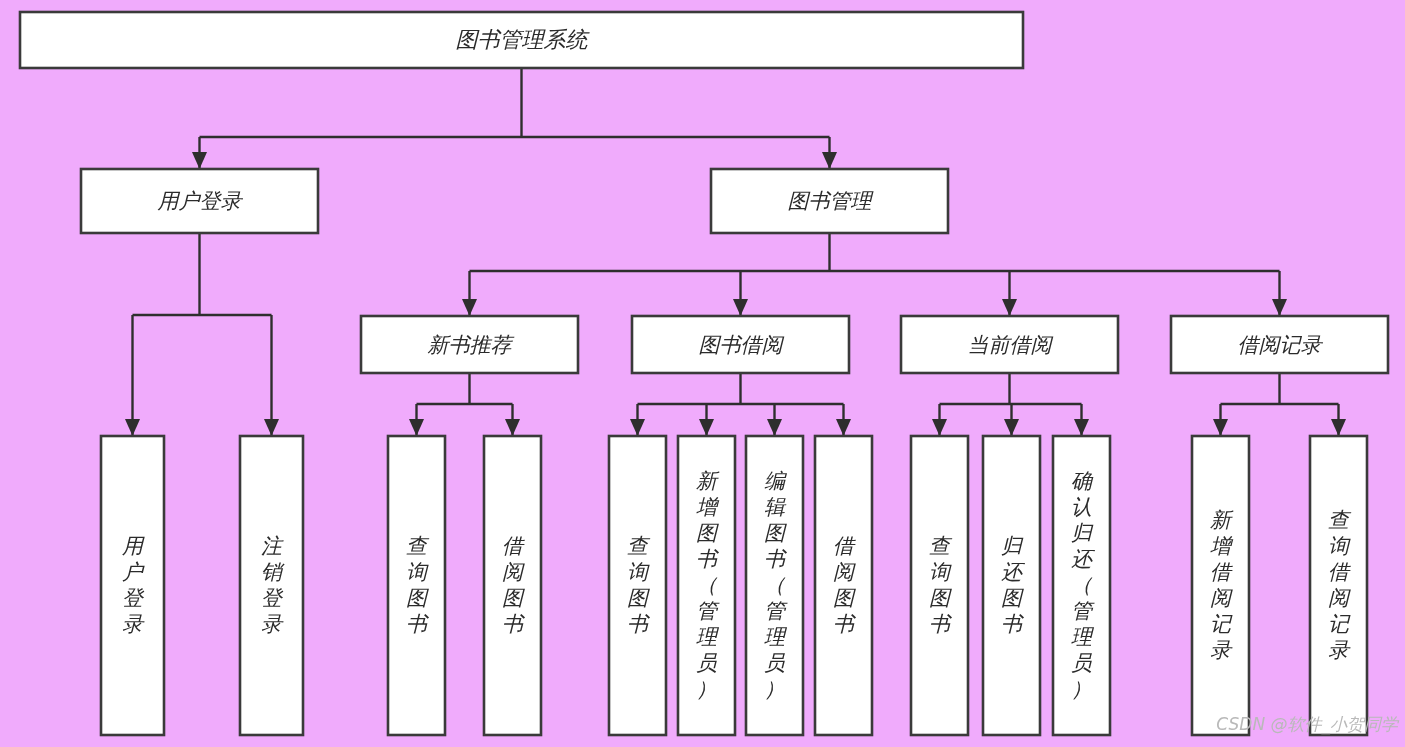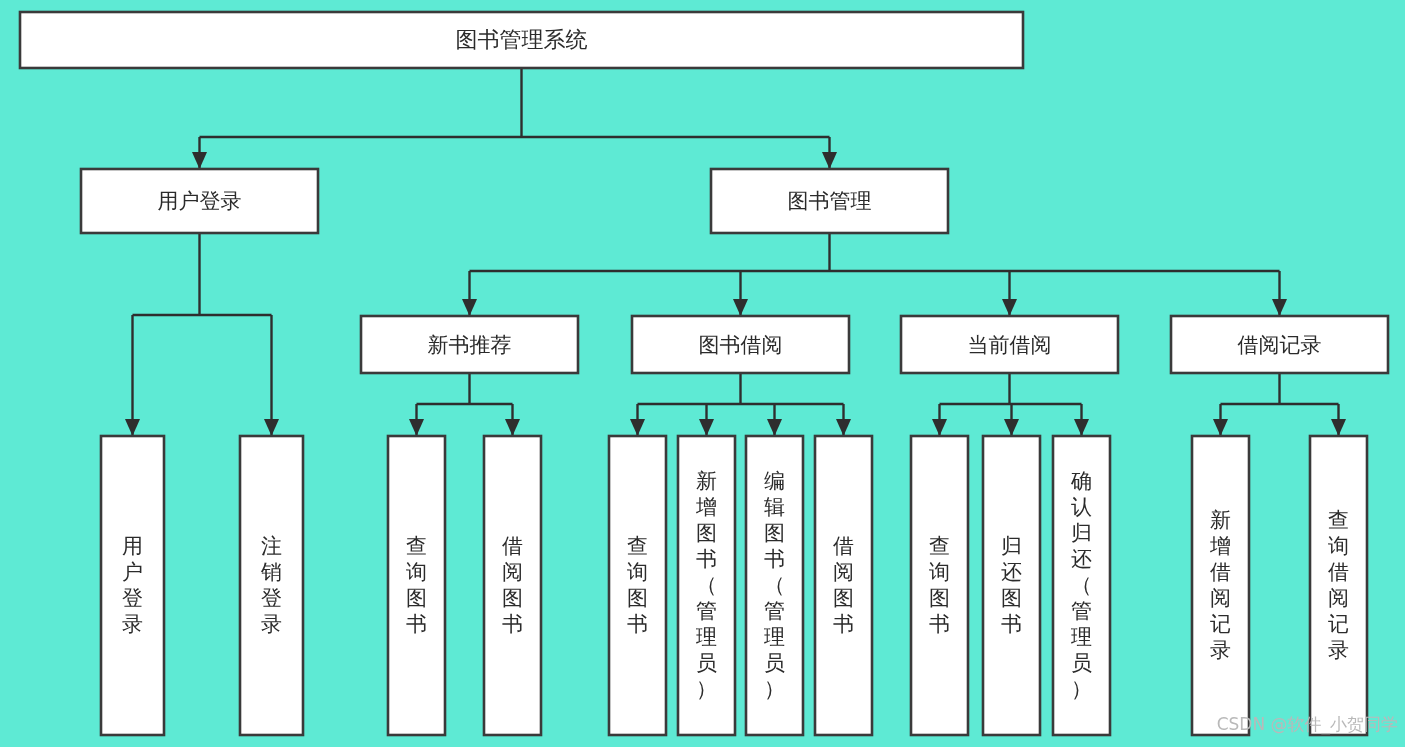--- a/index.html
+++ b/index.html
@@ -11,21 +11,22 @@
   body {
     width: 1405px;
     height: 747px;
     overflow: hidden;
     font-family: "DejaVu Sans", "Liberation Sans", sans-serif;
   }
   #diagram-root {
     position: relative;
     width: 1405px;
     height: 747px;
-    background: #5eead4;
+    background: #f0abfc;
+    font-style: italic;
   }
   svg.diagram-canvas {
     position: absolute;
     left: 0;
     top: 0;
     width: 1405px;
     height: 747px;
     display: block;
   }
   .node-box {

